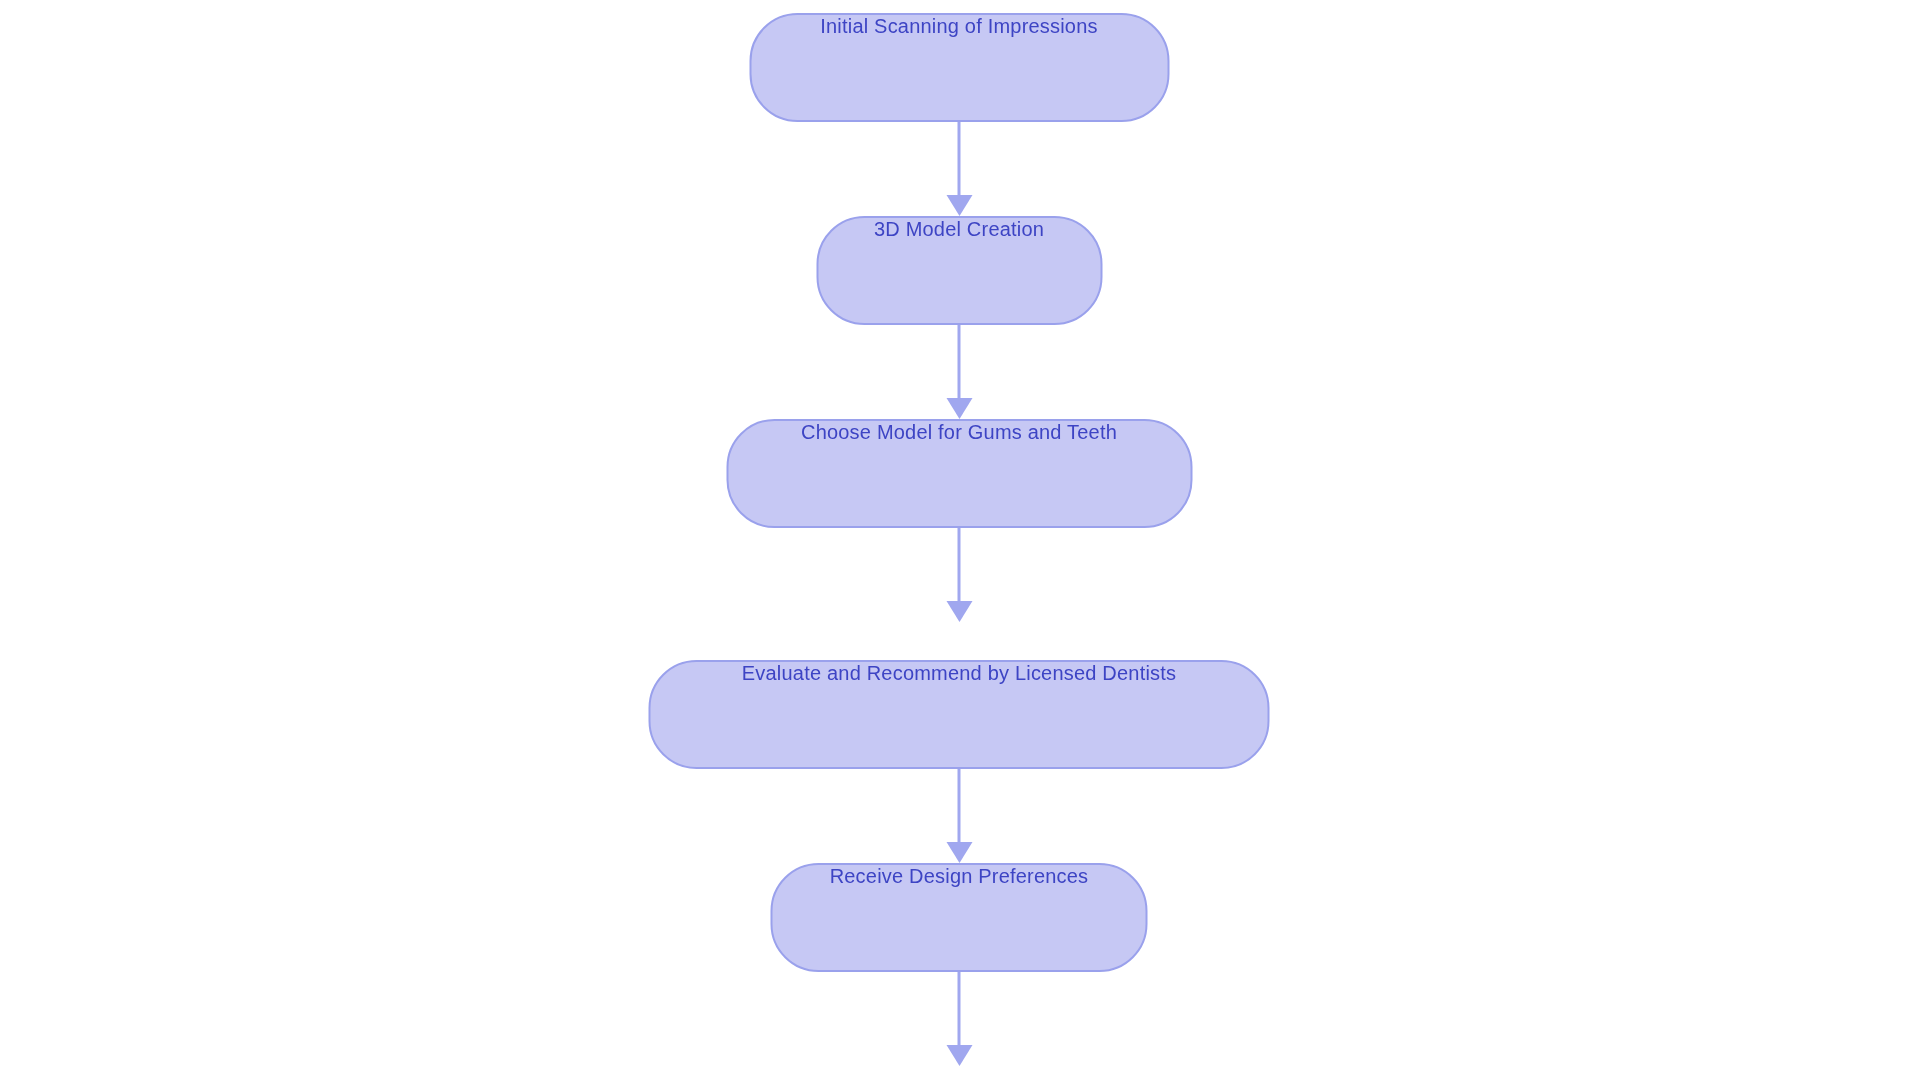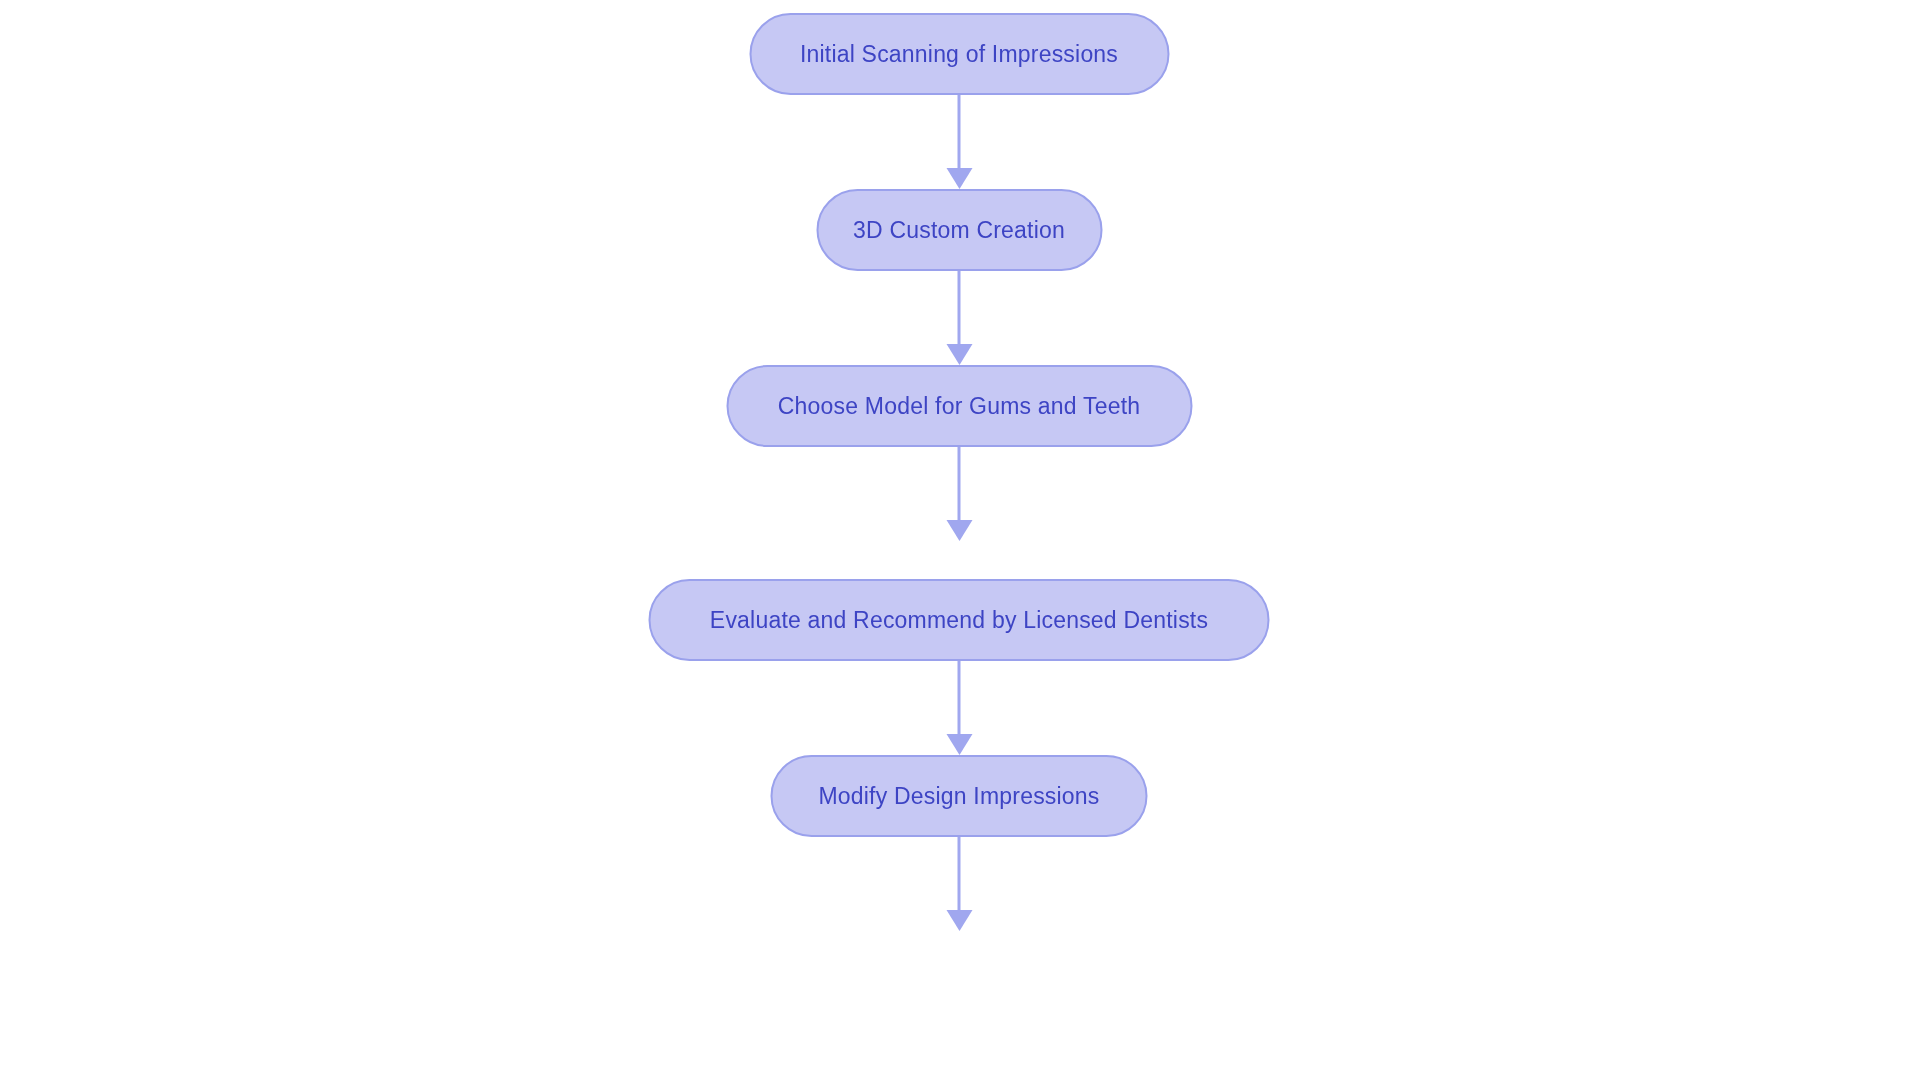--- a/index.html
+++ b/index.html
@@ -27,29 +27,29 @@
   .flow {
     position: absolute;
     top: 13px;
     left: 959px;
     transform: translateX(-50%);
     display: flex;
     flex-direction: column;
     align-items: center;
   }
   .node {
-    height: 82px;
+    height: 109px;
     border: 2px solid var(--node-border);
     background: var(--node-fill);
     border-radius: 48px;
     display: flex;
-    align-items: center;
+    align-items: flex-start;
     justify-content: center;
     color: var(--node-text);
-    font-size: 23px;
+    font-size: 20px;
     letter-spacing: 0.2px;
     white-space: nowrap;
     flex: 0 0 auto;
   }
   .w1 { width: 420px; }
   .w2 { width: 286px; }
   .w3 { width: 466px; }
   .w4 { width: 621px; margin-top: 38px; }
   .w5 { width: 377px; }
   .w6 { width: 462px; }
@@ -82,21 +82,21 @@
     <div class="node w1">
       <span>Initial Scanning of Impressions</span>
     </div>
 
     <div class="arrow">
       <div class="arrow-line"></div>
       <div class="arrow-head"></div>
     </div>
 
     <div class="node w2">
-      <span>3D Custom Creation</span>
+      <span>3D Model Creation</span>
     </div>
 
     <div class="arrow">
       <div class="arrow-line"></div>
       <div class="arrow-head"></div>
     </div>
 
     <div class="node w3">
       <span>Choose Model for Gums and Teeth</span>
     </div>
@@ -109,21 +109,21 @@
     <div class="node w4">
       <span>Evaluate and Recommend by Licensed Dentists</span>
     </div>
 
     <div class="arrow">
       <div class="arrow-line"></div>
       <div class="arrow-head"></div>
     </div>
 
     <div class="node w5">
-      <span>Modify Design Impressions</span>
+      <span>Receive Design Preferences</span>
     </div>
 
     <div class="arrow">
       <div class="arrow-line"></div>
       <div class="arrow-head"></div>
     </div>
 
 
   </div>
 </div>

